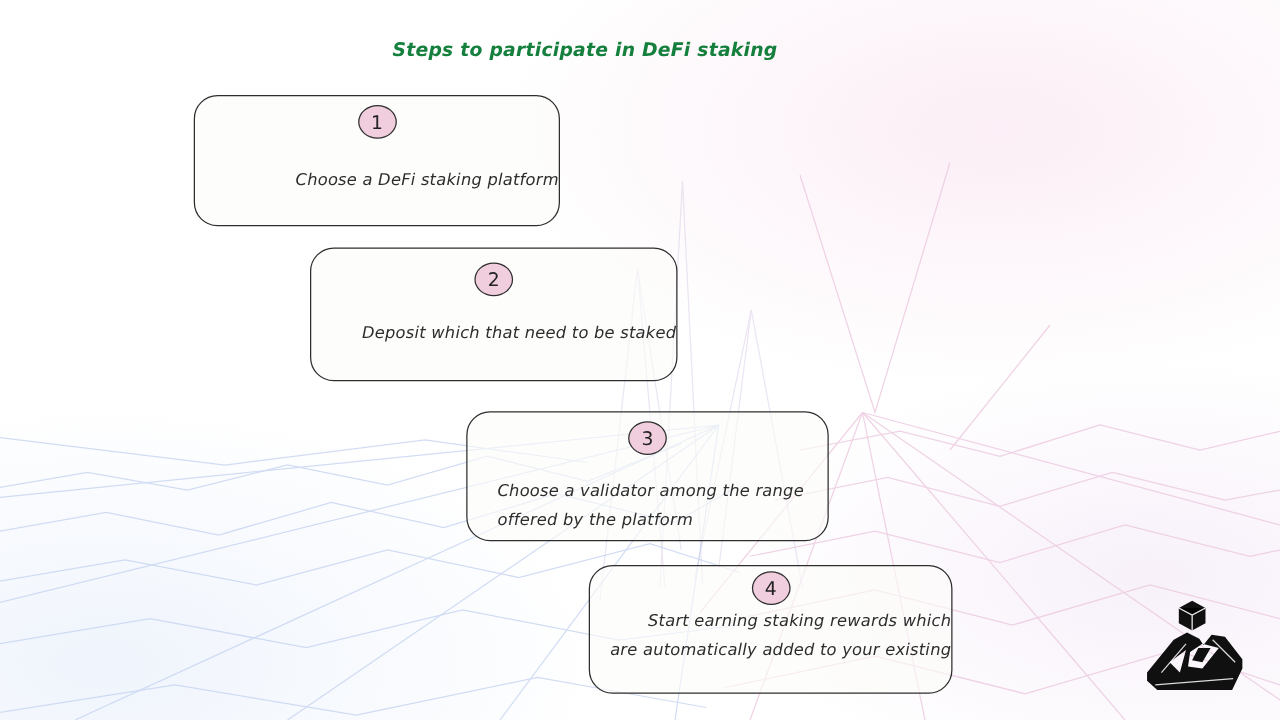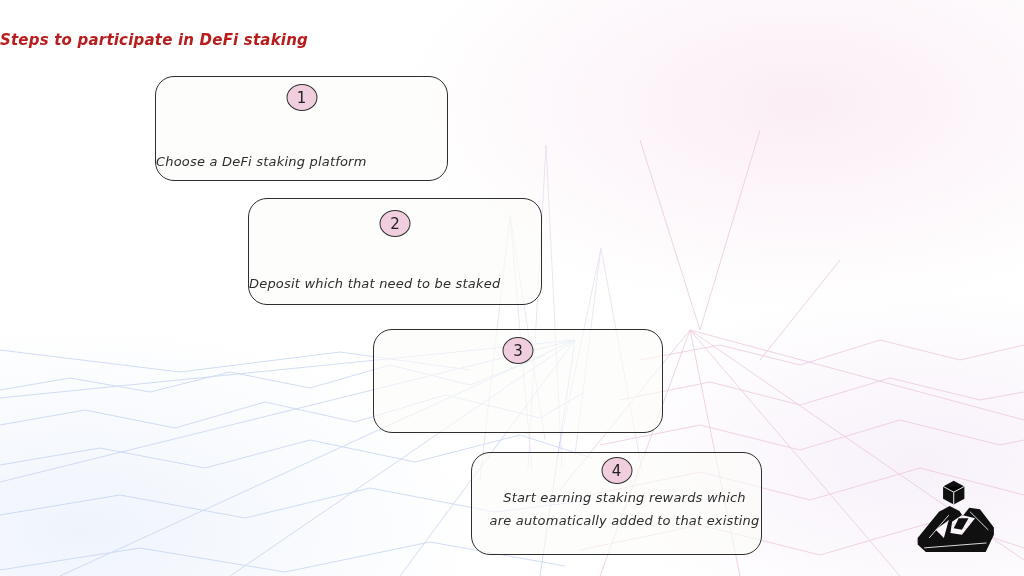--- a/index.html
+++ b/index.html
@@ -7,22 +7,22 @@
     width:1024px;height:576px;position:relative;overflow:hidden;
     font-family:"DejaVu Sans", sans-serif;
     background:
       radial-gradient(ellipse 60% 55% at 78% 18%, rgba(248,224,238,0.55), rgba(248,224,238,0) 65%),
       radial-gradient(ellipse 55% 50% at 90% 80%, rgba(240,226,245,0.50), rgba(240,226,245,0) 60%),
       radial-gradient(ellipse 60% 55% at 8% 92%, rgba(226,235,250,0.55), rgba(226,235,250,0) 65%),
       #ffffff;
   }
   .mesh{position:absolute;left:0;top:0;width:1024px;height:576px;pointer-events:none;}
   .title{
-    position:absolute;top:31px;left:0;width:936px;
-    font-size:15px;font-weight:bold;font-style:italic;color:#b91c1c;letter-spacing:.2px;
+    position:absolute;top:31px;left:0;width:936px;text-align:center;
+    font-size:15px;font-weight:bold;font-style:italic;color:#15803d;letter-spacing:.2px;
   }
   .card{
     position:absolute;box-sizing:border-box;
     background:rgba(252,252,249,0.62);
     border:1.6px solid #2e2e2e;border-radius:19px;
   }
   .card1{left:155px;top:76px;width:293px;height:105px;}
   .card2{left:248px;top:198px;width:294px;height:107px;}
   .card3{left:373px;top:329px;width:290px;height:104px;}
   .card4{left:471px;top:452px;width:291px;height:103px;}
@@ -32,23 +32,23 @@
     background:#f0cede;border:1.6px solid #2f2f2f;box-sizing:border-box;
     display:flex;align-items:center;justify-content:center;
     font-size:15px;color:#222;font-style:normal;
   }
   .card2 .badge{top:11px;}
   .card4 .badge{top:4px;}
   .text{
     position:absolute;left:0;right:0;
     font-size:13px;font-style:italic;color:#2d2d2d;line-height:23px;letter-spacing:.2px;
   }
-  .t-center{text-align:left;top:56px;margin-top:17px;}
+  .t-center{text-align:right;top:56px;}
   .card3 .text{top:52px;text-align:left;padding-left:24px;}
-  .card4 .text{top:33px;text-align:center;padding-left:16px;}
+  .card4 .text{top:33px;text-align:right;padding-left:16px;}
   .line{white-space:nowrap;}
   .logo{position:absolute;left:916px;top:479px;width:82px;height:82px;}
 </style>
 </head>
 <body>
 
 <svg class="mesh" viewBox="0 0 1024 576" fill="none">
 
   <g stroke="#ddd0ea" stroke-width="1" opacity="0.55">
     <path d="M480,480 L510,215 L532,470"></path>
@@ -102,28 +102,30 @@
 <div class="card card2">
   <div class="badge">2</div>
   <div class="text t-center">
     <div class="line">Deposit which that need to be staked</div>
   </div>
 </div>
 
 <div class="card card3">
   <div class="badge">3</div>
   <div class="text">
+    <div class="line">Choose a validator among the range</div>
+    <div class="line">offered by the platform</div>
   </div>
 </div>
 
 <div class="card card4">
   <div class="badge">4</div>
   <div class="text">
     <div class="line">Start earning staking rewards which</div>
-    <div class="line">are automatically added to that existing</div>
+    <div class="line">are automatically added to your existing</div>
   </div>
 </div>
 
 <svg class="logo" viewBox="0 0 100 100">
 
   <polygon points="46,2 59,9 59,24 46,31 33,24 33,9" fill="#101010"></polygon>
   <g stroke="#ffffff" stroke-width="1.2" opacity="0.95">
     <path d="M33,9 L46,16 L59,9"></path>
     <path d="M46,16 L46,31"></path>
   </g>

